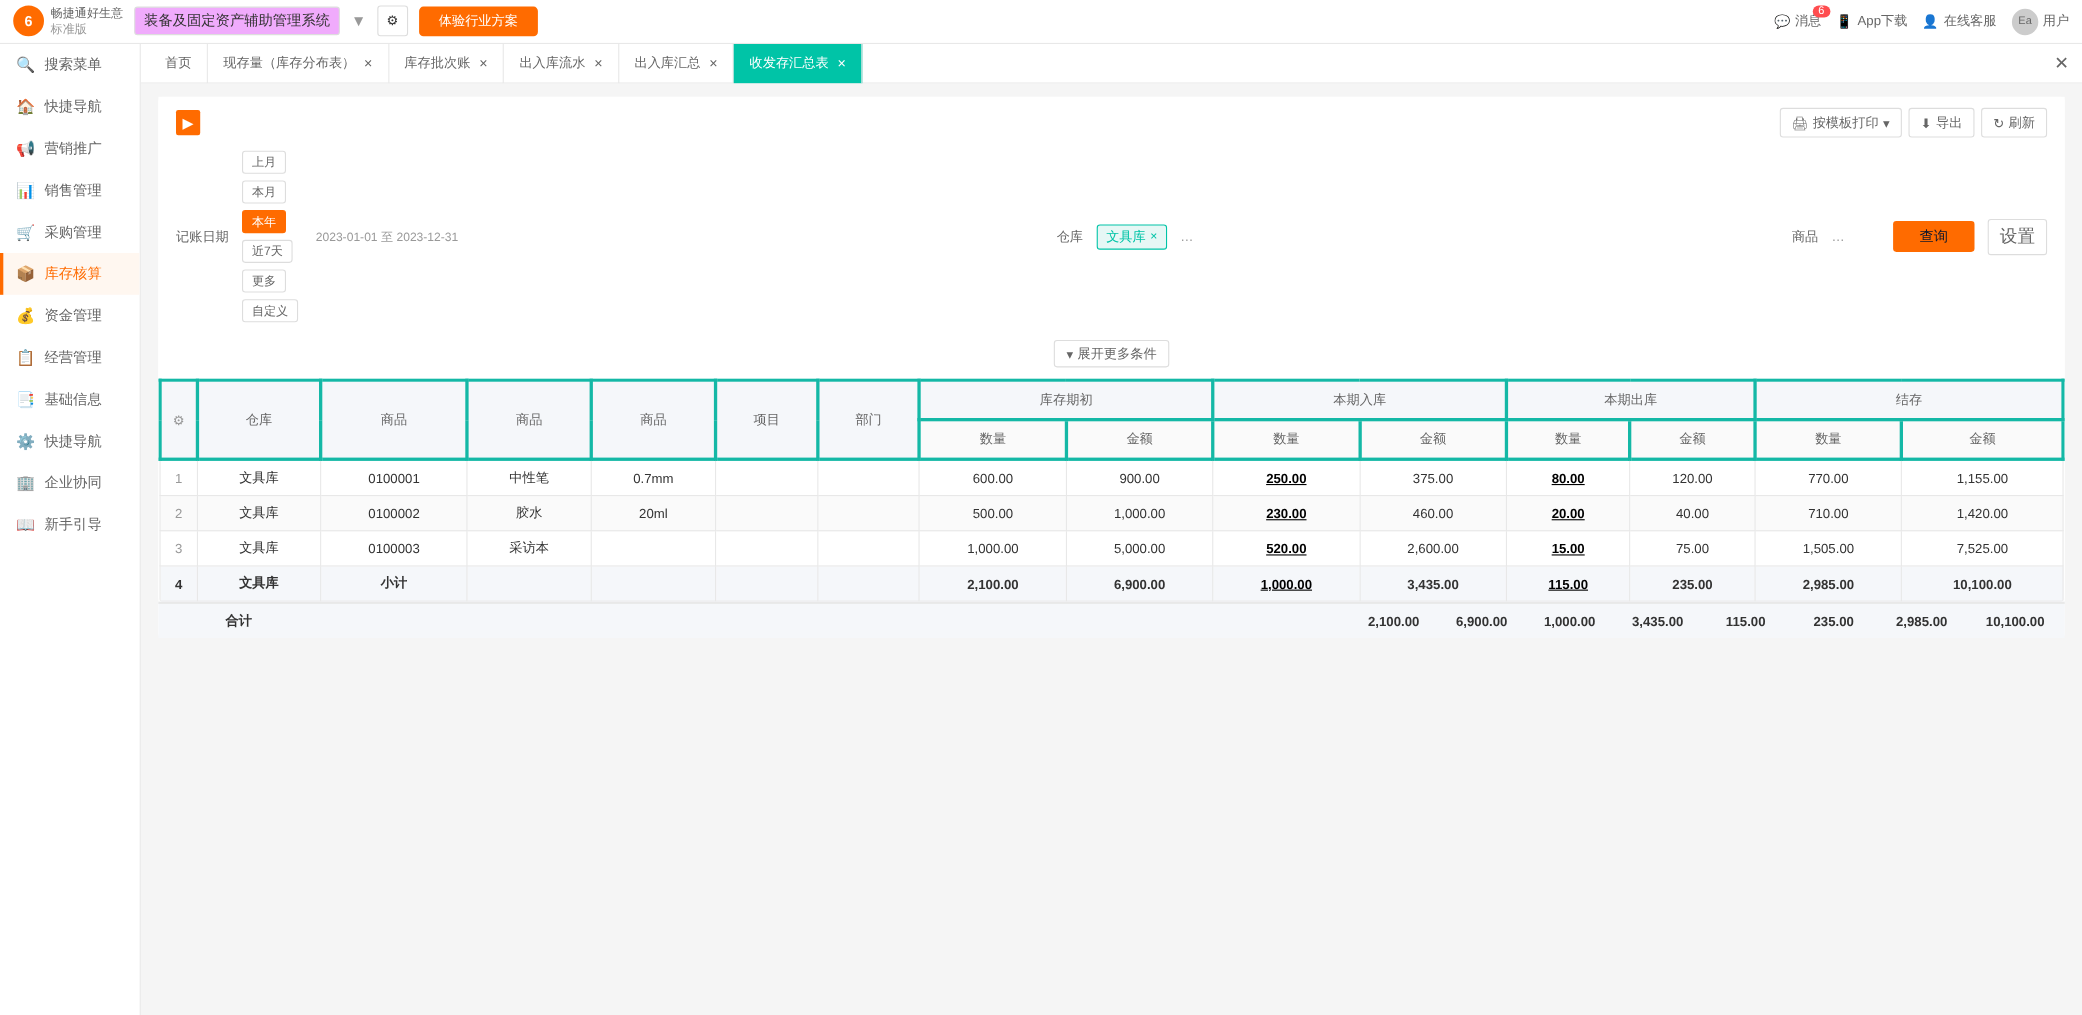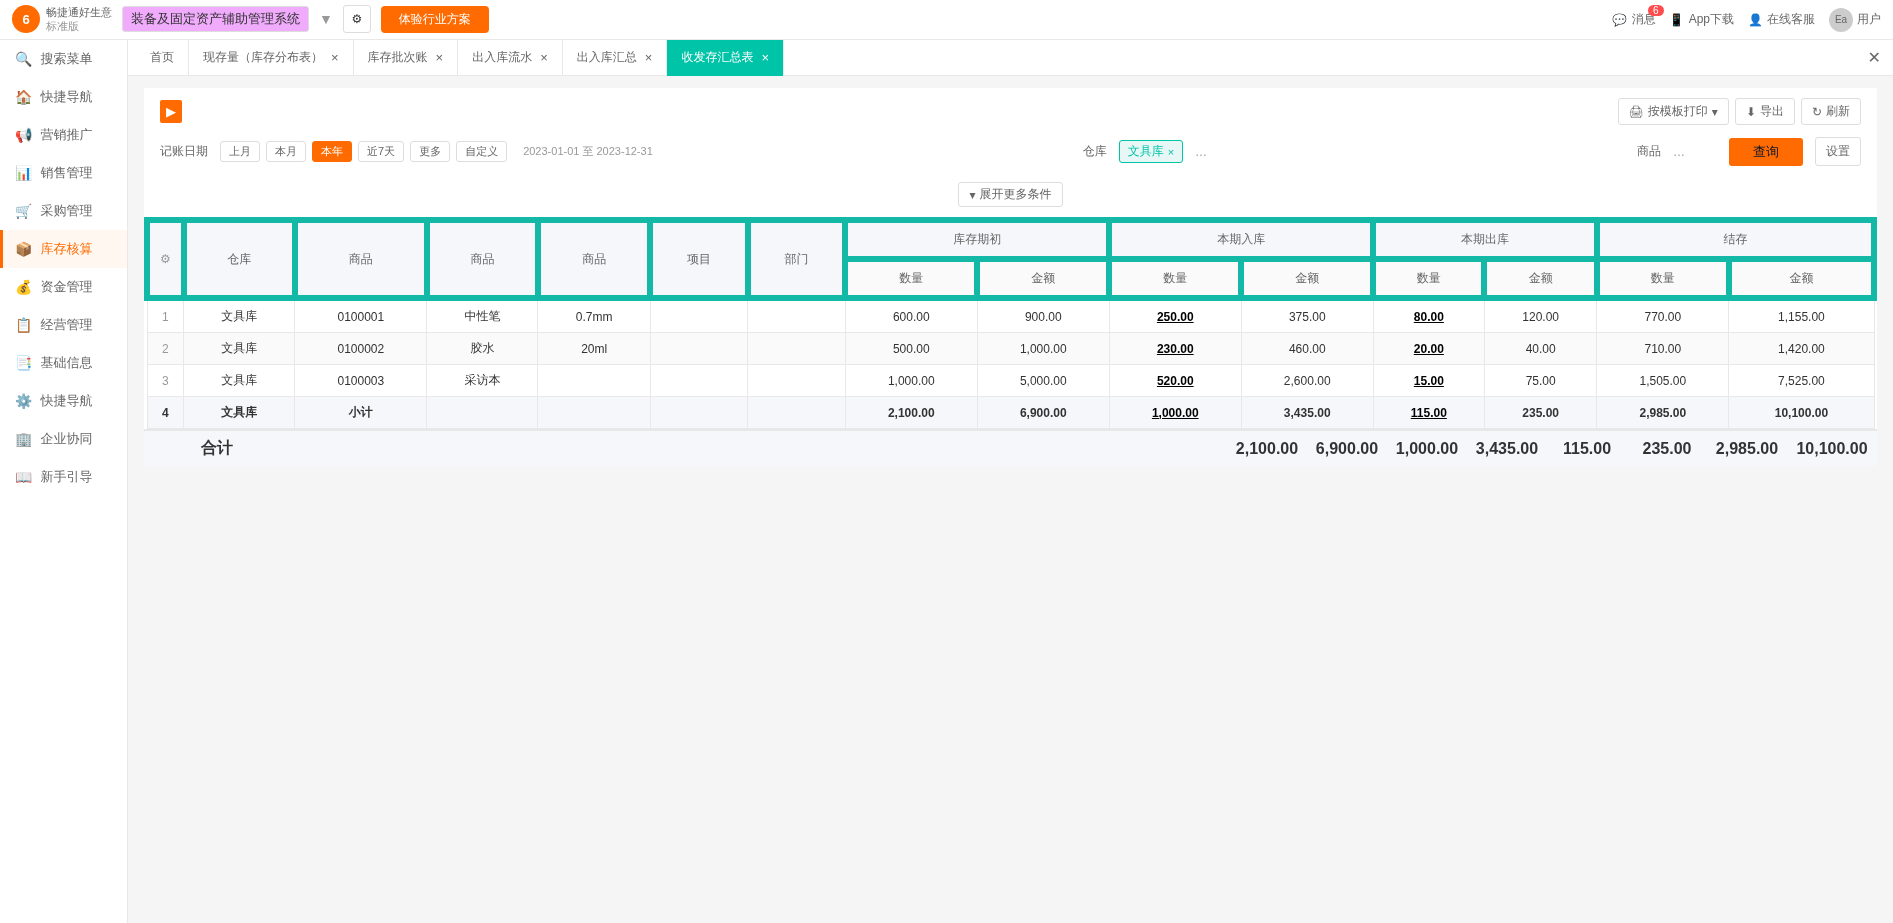--- a/index.html
+++ b/index.html
@@ -36,44 +36,44 @@
     .tab-item { display: flex; align-items: center; gap: 6px; padding: 0 14px; height: 36px; cursor: pointer; font-size: 12px; color: #666; border-right: 1px solid #e8e8e8; white-space: nowrap; }
     .tab-item.active { background: #00c4a7; color: white; }
     .tab-close-btn { font-size: 13px; margin-left: 2px; }
 
     
     .page-content { flex: 1; padding: 12px 16px; background: #f5f5f5; overflow-y: auto; }
     .page-title { font-size: 15px; font-weight: bold; color: #333; }
     .toolbar-btn { display: flex; align-items: center; gap: 4px; padding: 4px 10px; border: 1px solid #ddd; background: #fff; border-radius: 3px; cursor: pointer; font-size: 12px; color: #666; }
     .filter-row { display: flex; align-items: center; gap: 12px; }
     .filter-label { color: #666; font-size: 12px; white-space: nowrap; }
-    .date-options { display: flex; align-items: flex-start; gap: 6px; }
+    .date-options { display: flex; align-items: flex-start; gap: 6px; flex-direction: column; }
     .date-btn { padding: 2px 8px; border: 1px solid #ddd; border-radius: 3px; cursor: pointer; font-size: 11px; background: #fff; color: #666; }
     .date-btn.active { background: #ff6b00; color: white; border-color: #ff6b00; }
     .date-range { font-size: 11px; color: #999; margin-left: 4px; }
     .warehouse-tag { display: flex; align-items: center; gap: 4px; background: #e6f7f5; border: 1px solid #00c4a7; border-radius: 3px; padding: 2px 8px; color: #00c4a7; font-size: 12px; }
     .tag-close { cursor: pointer; font-size: 11px; }
     .more-options { color: #999; cursor: pointer; font-size: 12px; }
     .expand-btn { display: flex; align-items: center; gap: 4px; color: #666; cursor: pointer; font-size: 12px; border: 1px solid #ddd; border-radius: 3px; padding: 3px 10px; background: #fff; margin: 6px auto; width: fit-content; }
 
     
     .table-container { background: #fff; border-radius: 0 0 4px 4px; overflow: auto; flex: 1; }
     table { width: 100%; border-collapse: collapse; font-size: 12px; }
     thead tr { background: #f5f7fa; }
-    th { padding: 8px 10px; text-align: center; border: 6px solid #14b8a6; color: #666; font-weight: normal; white-space: nowrap; }
+    th { padding: 8px 10px; text-align: center; border: 3px solid #14b8a6; color: #666; font-weight: normal; white-space: nowrap; }
     td { padding: 7px 10px; text-align: center; border: 1px solid #e8e8e8; color: #333; white-space: nowrap; }
     tr:nth-child(even) { background: #fafafa; }
     tr.subtotal { background: #f5f7fa; font-weight: bold; }
     .link-val { color: #000000; text-decoration: underline; cursor: pointer; font-weight: bold; }
     .col-settings { width: 32px; text-align: center; }
     .gear-icon { cursor: pointer; color: #999; }
 
     .top-right-btns { display: flex; gap: 6px; align-items: center; }
     .query-btn { background: #ff6b00; color: #0f172a; border: none; padding: 5px 24px; border-radius: 3px; cursor: pointer; font-size: 13px; }
-    .settings-btn { background: #fff; color: #666; border: 1px solid #ddd; padding: 5px 10px; border-radius: 3px; cursor: pointer; font-size: 12px; }
+    .settings-btn { background: #fff; color: #666; border: 1px solid #ddd; padding: 5px 10px; border-radius: 3px; cursor: pointer; font-size: 16px; }
     .page-header-row { display: flex; justify-content: space-between; align-items: center; padding: 10px 16px 6px; background: #fff; }
     .filter-section { background: #fff; padding: 6px 16px; }
 
     .expand-row { display: flex; justify-content: center; padding: 4px 0; background: #fff; }
 
     .tab-bar-inner { display: flex; align-items: flex-end; flex: 1; overflow: hidden; }
     .tab-bar-close { padding: 0 12px; cursor: pointer; font-size: 16px; color: #666; }
 
     
     td.row-num { color: #999; }
@@ -360,21 +360,21 @@
                   <td>3,435.00</td>
                   <td class="link-val">115.00</td>
                   <td>235.00</td>
                   <td>2,985.00</td>
                   <td>10,100.00</td>
                 </tr>
               </tbody>
             </table>
           </div>
 
-          <div style="background:#f5f7fa;border-top:2px solid #e8e8e8;display:flex;align-items:center;padding:7px 0;font-weight:bold;font-size:16px;">
+          <div style="background:#f5f7fa;border-top:2px solid #e8e8e8;display:flex;align-items:center;padding:7px 0;font-weight:bold;font-size:12px;">
             <span style="width:33px;"></span>
             <span style="width:80px;text-align:center;">合计</span>
             <span style="flex:1;"></span>
             <span style="width:80px;text-align:center;">2,100.00</span>
             <span style="width:80px;text-align:center;">6,900.00</span>
             <span style="width:80px;text-align:center;">1,000.00</span>
             <span style="width:80px;text-align:center;">3,435.00</span>
             <span style="width:80px;text-align:center;">115.00</span>
             <span style="width:80px;text-align:center;">235.00</span>
             <span style="width:80px;text-align:center;">2,985.00</span>

